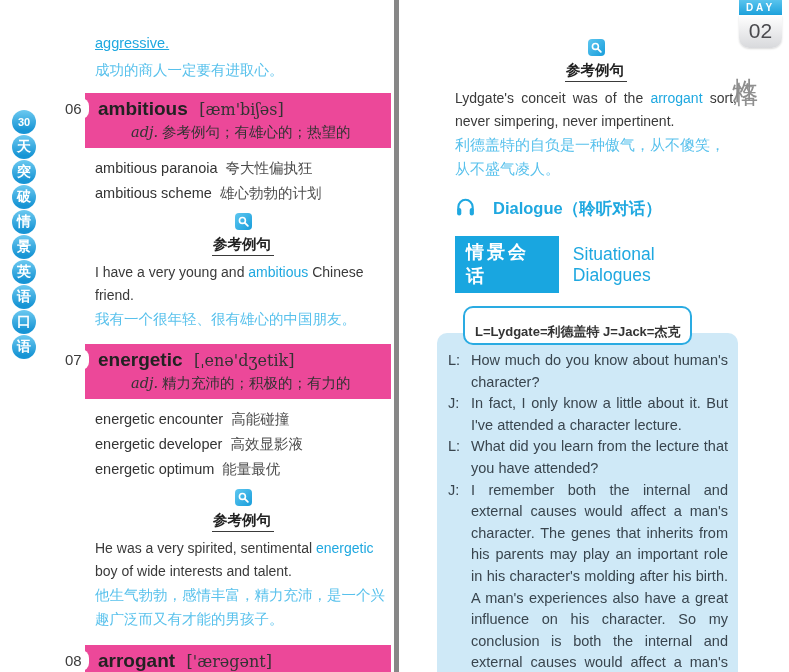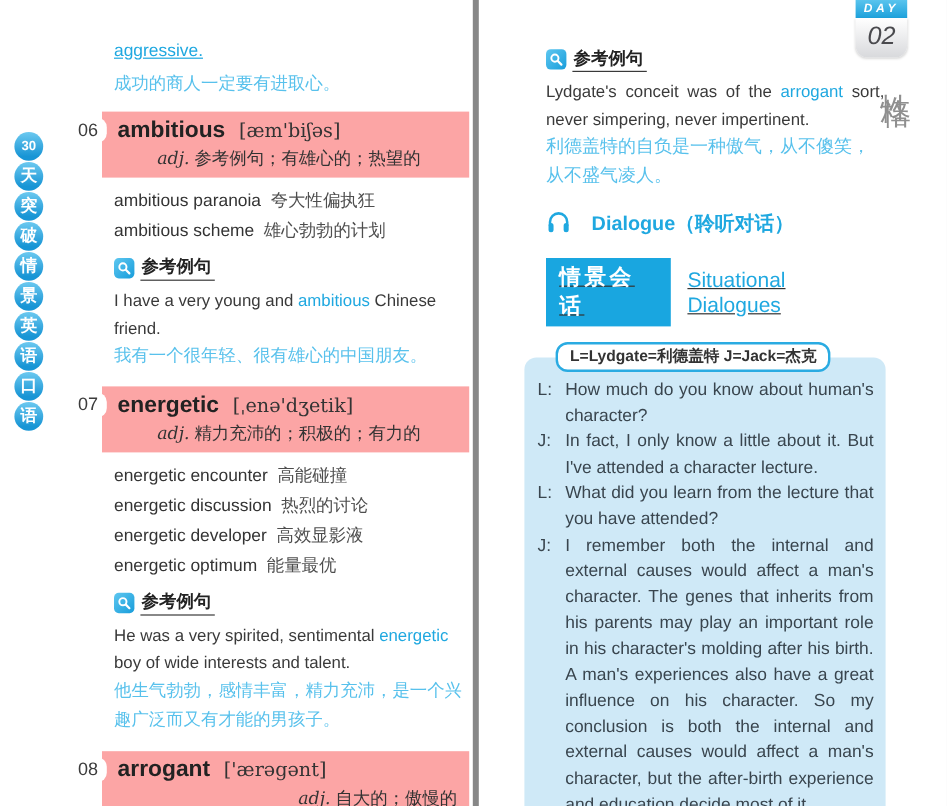--- a/index.html
+++ b/index.html
@@ -13,21 +13,21 @@
   .circle {
     width:24px; height:24px; border-radius:50%;
     background:linear-gradient(180deg,#6cc9f0 0%,#1895d5 85%);
     color:#fff; font-size:14px; font-weight:bold;
     display:flex; align-items:center; justify-content:center;
   }
   .circle.small { font-size:11px; }
   
   .divider { position:absolute; left:394px; top:0; width:5px; height:672px; background:#878787; }
   
-  .day-badge { position:absolute; right:33px; top:0; width:43px;font-style:italic; }
+  .day-badge { position:absolute; right:7px; top:0; width:43px; }
   .day-top {
     height:15px; background:linear-gradient(180deg,#59c4ee,#1da1db);
     color:#fff; font-size:10px; font-weight:bold; letter-spacing:3px;
     text-align:center; line-height:15px;
   }
   .day-num {
     height:33px; background:linear-gradient(180deg,#ffffff,#d8d9dc);
     border-radius:0 0 10px 10px; text-align:center;
     font-size:21px; color:#4a4a4e; line-height:32px;
     box-shadow:0 1px 2px rgba(0,0,0,.15);
@@ -39,70 +39,70 @@
   }
   
   .left-col  { position:absolute; left:85px; top:32px; width:306px; }
   .right-col { position:absolute; left:455px; top:32px; width:282px; }
   
   .cy   { color:#1fa8e0; }
   .carry-en { font-size:14.5px; line-height:23px; color:#1fa8e0; margin-left:10px;text-decoration:underline; }
   .carry-zh { font-size:14.5px; line-height:24px; color:#58c1ec; margin-left:10px; margin-top:3px; }
   
   .entry-head {
-    position:relative; background:#fca5a5;
+    position:relative; background:#ec4899;
     padding:5px 8px 6px 13px; margin-top:11px;
   }
   .entry-num {
     position:absolute; left:-27px; top:5px; background:#fff;
     border-radius:8px; padding:2px 7px; font-size:15px; color:#3c3c3c;
   }
   .word { font-size:19px; font-weight:bold; color:#222; }
   .phon { font-family:"DejaVu Serif", serif; font-size:16px; color:#333; margin-left:7px; }
   .defline { font-size:14.5px; color:#333; padding-left:33px; margin-top:3px; }
   .defline.right { text-align:right; padding-left:0; padding-right:2px; }
   .pos { font-family:"DejaVu Serif", serif; font-style:italic; margin-right:4px; }
   
   .phrases { margin:8px 0 0 10px; }
   .phrase  { font-size:14.5px; line-height:25px; color:#333; }
   .phrase .p-zh { color:#4e4e4e; margin-left:4px; }
   
-  .ex-label { display:flex; align-items:center; gap:5px; margin:7px 0 5px 10px; }
+  .ex-label { display:flex; align-items:center; gap:5px; margin:7px 0 5px 10px;flex-direction:column; }
   .ex-icon {
     width:17px; height:17px; border-radius:4px; flex:none;
     background:linear-gradient(135deg,#5ec7f0,#189ddb);
     display:flex; align-items:center; justify-content:center;
   }
   .ex-text {
     font-size:14.5px; font-weight:bold; color:#222;
     border-bottom:1.5px solid #3a3a3a; padding:0 3px 1px 1px;
   }
   .ex-en { font-size:14px; line-height:23px; color:#3a3a3a; margin-left:10px; width:296px; }
   .ex-en.justify { text-align:justify; }
   .ex-zh { font-size:14.5px; line-height:24px; color:#58c1ec; margin-left:10px; width:296px; }
   
   .right-col .ex-label { margin-left:0; }
   .right-col .ex-en { margin-left:0; width:282px; }
   .right-col .ex-zh { margin-left:0; width:282px; font-size:15px; }
   .dlg-heading {
     display:flex; align-items:center; gap:17px; margin-top:15px;
     color:#1fa8e0; font-size:16.5px; font-weight:bold;
   }
-  .section-head { display:flex; align-items:flex-start; margin-top:15px;text-decoration:underline; }
+  .section-head { display:flex; align-items:flex-start; margin-top:15px; }
   .sec-zh {
     background:#19a6e0; color:#fff; font-size:18px; font-weight:bold;
     letter-spacing:3px; padding:4px 9px 5px 11px;
   }
   .sec-bar { width:3px; background:#19a6e0; margin-left:3px; }
   .sec-en { color:#1fa8e0; font-size:17.5px; align-self:center; margin-left:8px; }
   .dlg-wrap { position:relative; margin-top:13px; }
   .legend {
     position:relative; z-index:2; display:inline-block; margin-left:8px;
     background:#fff; border:2px solid #2aabe2; border-radius:10px;
-    padding:1px 10px 2px; font-size:13px; color:#333; font-weight:bold;
+    padding:15px 10px 2px; font-size:13px; color:#333; font-weight:bold;
   }
   .dialog-box {
     position:relative; z-index:1; margin-top:-12px; margin-left:-18px;
     width:301px; background:#cfe9f7; border-radius:10px;
     padding:17px 10px 9px 8px;
   }
   .dlg-row { display:flex; font-size:14.5px; line-height:21.6px; color:#39454e; }
   .dlg-spk { flex:0 0 26px; padding-left:3px; }
   .dlg-txt { flex:1; text-align:justify; }
 </style>
@@ -171,21 +171,20 @@
         <div>
           <span class="word">energetic</span>
           <span class="phon">[ˌenə'dʒetik]</span>
         </div>
         <div class="defline">
           <span class="pos">adj.</span><span>精力充沛的；积极的；有力的</span>
         </div>
       </div>
       <div class="phrases">
         <div class="phrase"><span class="p-en">energetic encounter</span> <span class="p-zh">高能碰撞</span></div>
-        <div class="phrase"><span class="p-en">energetic discussion</span> <span class="p-zh">热烈的讨论</span></div>
         <div class="phrase"><span class="p-en">energetic developer</span> <span class="p-zh">高效显影液</span></div>
         <div class="phrase"><span class="p-en">energetic optimum</span> <span class="p-zh">能量最优</span></div>
       </div>
       <div class="ex-label">
         <span class="ex-icon">
           <svg width="13" height="13" viewBox="0 0 24 24">
               <circle cx="10" cy="10" r="5.5" fill="none" stroke="#fff" stroke-width="3"></circle>
               <line x1="14.5" y1="14.5" x2="20" y2="20" stroke="#fff" stroke-width="3.4" stroke-linecap="round"></line>
             </svg>
         </span>

